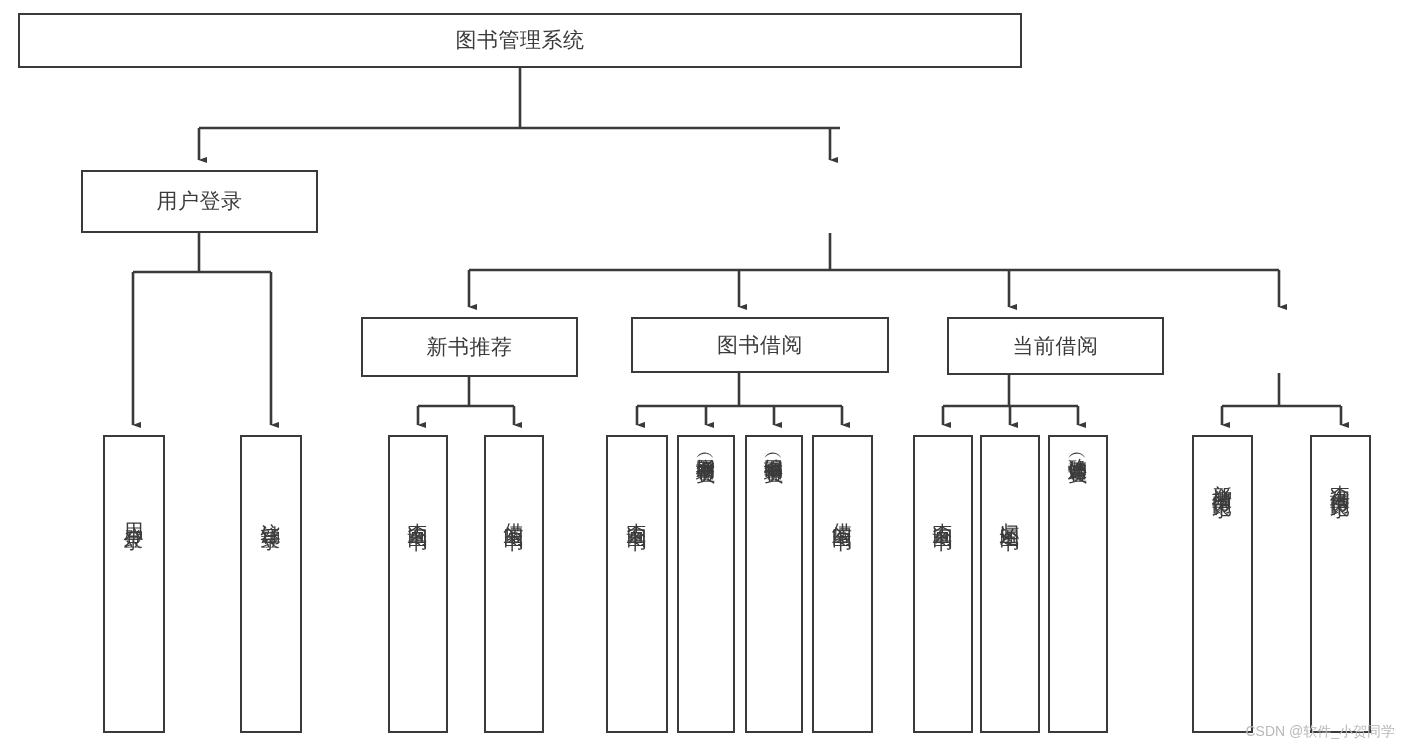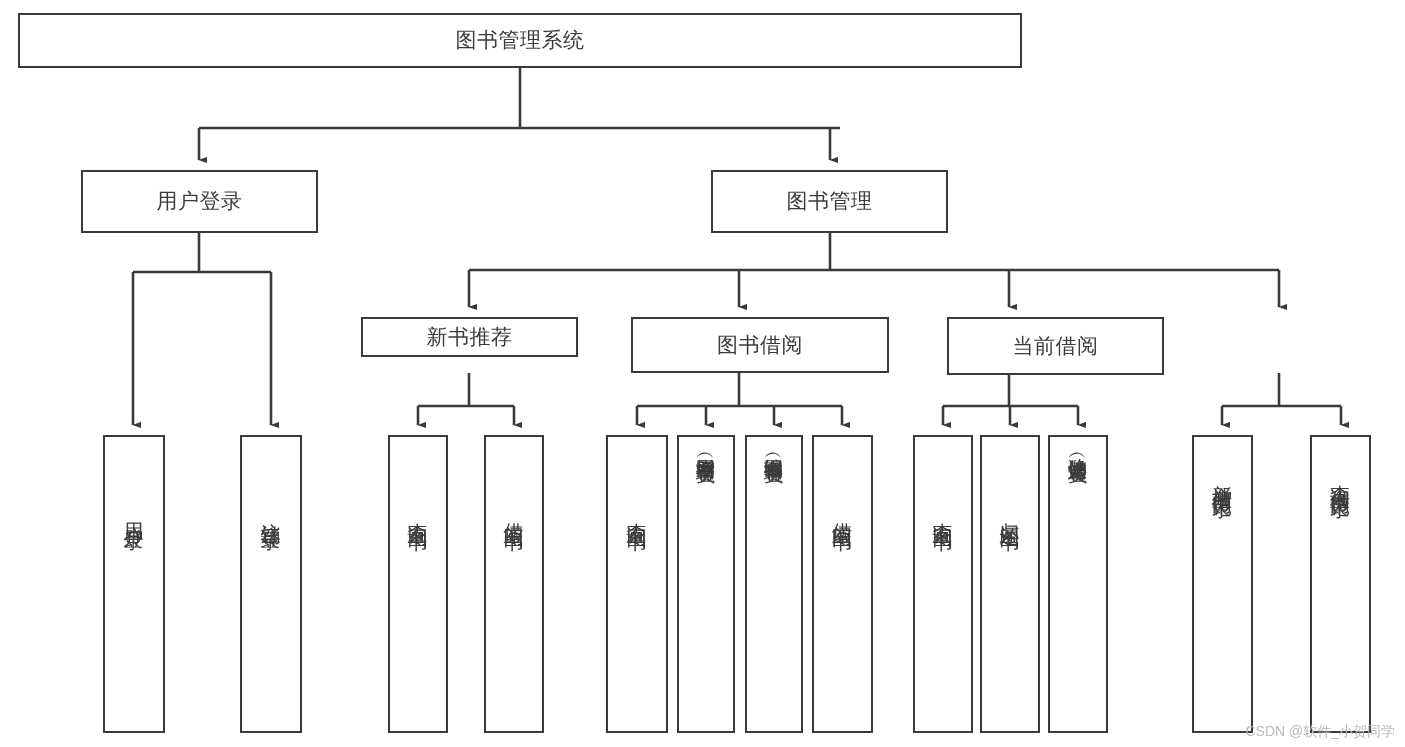--- a/index.html
+++ b/index.html
@@ -128,25 +128,22 @@
     </g>
   </svg>
 
   <div class="node-box" style="left:18px; top:13px; width:1004px; height:55px;">
     <span class="node-label">图书管理系统</span>
   </div>
 
   <div class="node-box" style="left:81px; top:170px; width:237px; height:63px;">
     <span class="node-label">用户登录</span>
   </div>
-  <div class="node-box" style="left:711px; top:170px; width:237px; height:63px;">
-    <span class="node-label">图书管理</span>
-  </div>
 
-  <div class="node-box" style="left:361px; top:317px; width:217px; height:40px;">
+  <div class="node-box" style="left:361px; top:317px; width:217px; height:60px;">
     <span class="node-label">新书推荐</span>
   </div>
   <div class="node-box" style="left:631px; top:317px; width:258px; height:56px;">
     <span class="node-label">图书借阅</span>
   </div>
   <div class="node-box" style="left:901px; top:317px; width:217px; height:58px;margin-left:46px;">
     <span class="node-label">当前借阅</span>
   </div>
 
   <div class="node-box leaf-box" style="left:103px; top:435px; width:62px; height:298px; padding-top:70px;">

